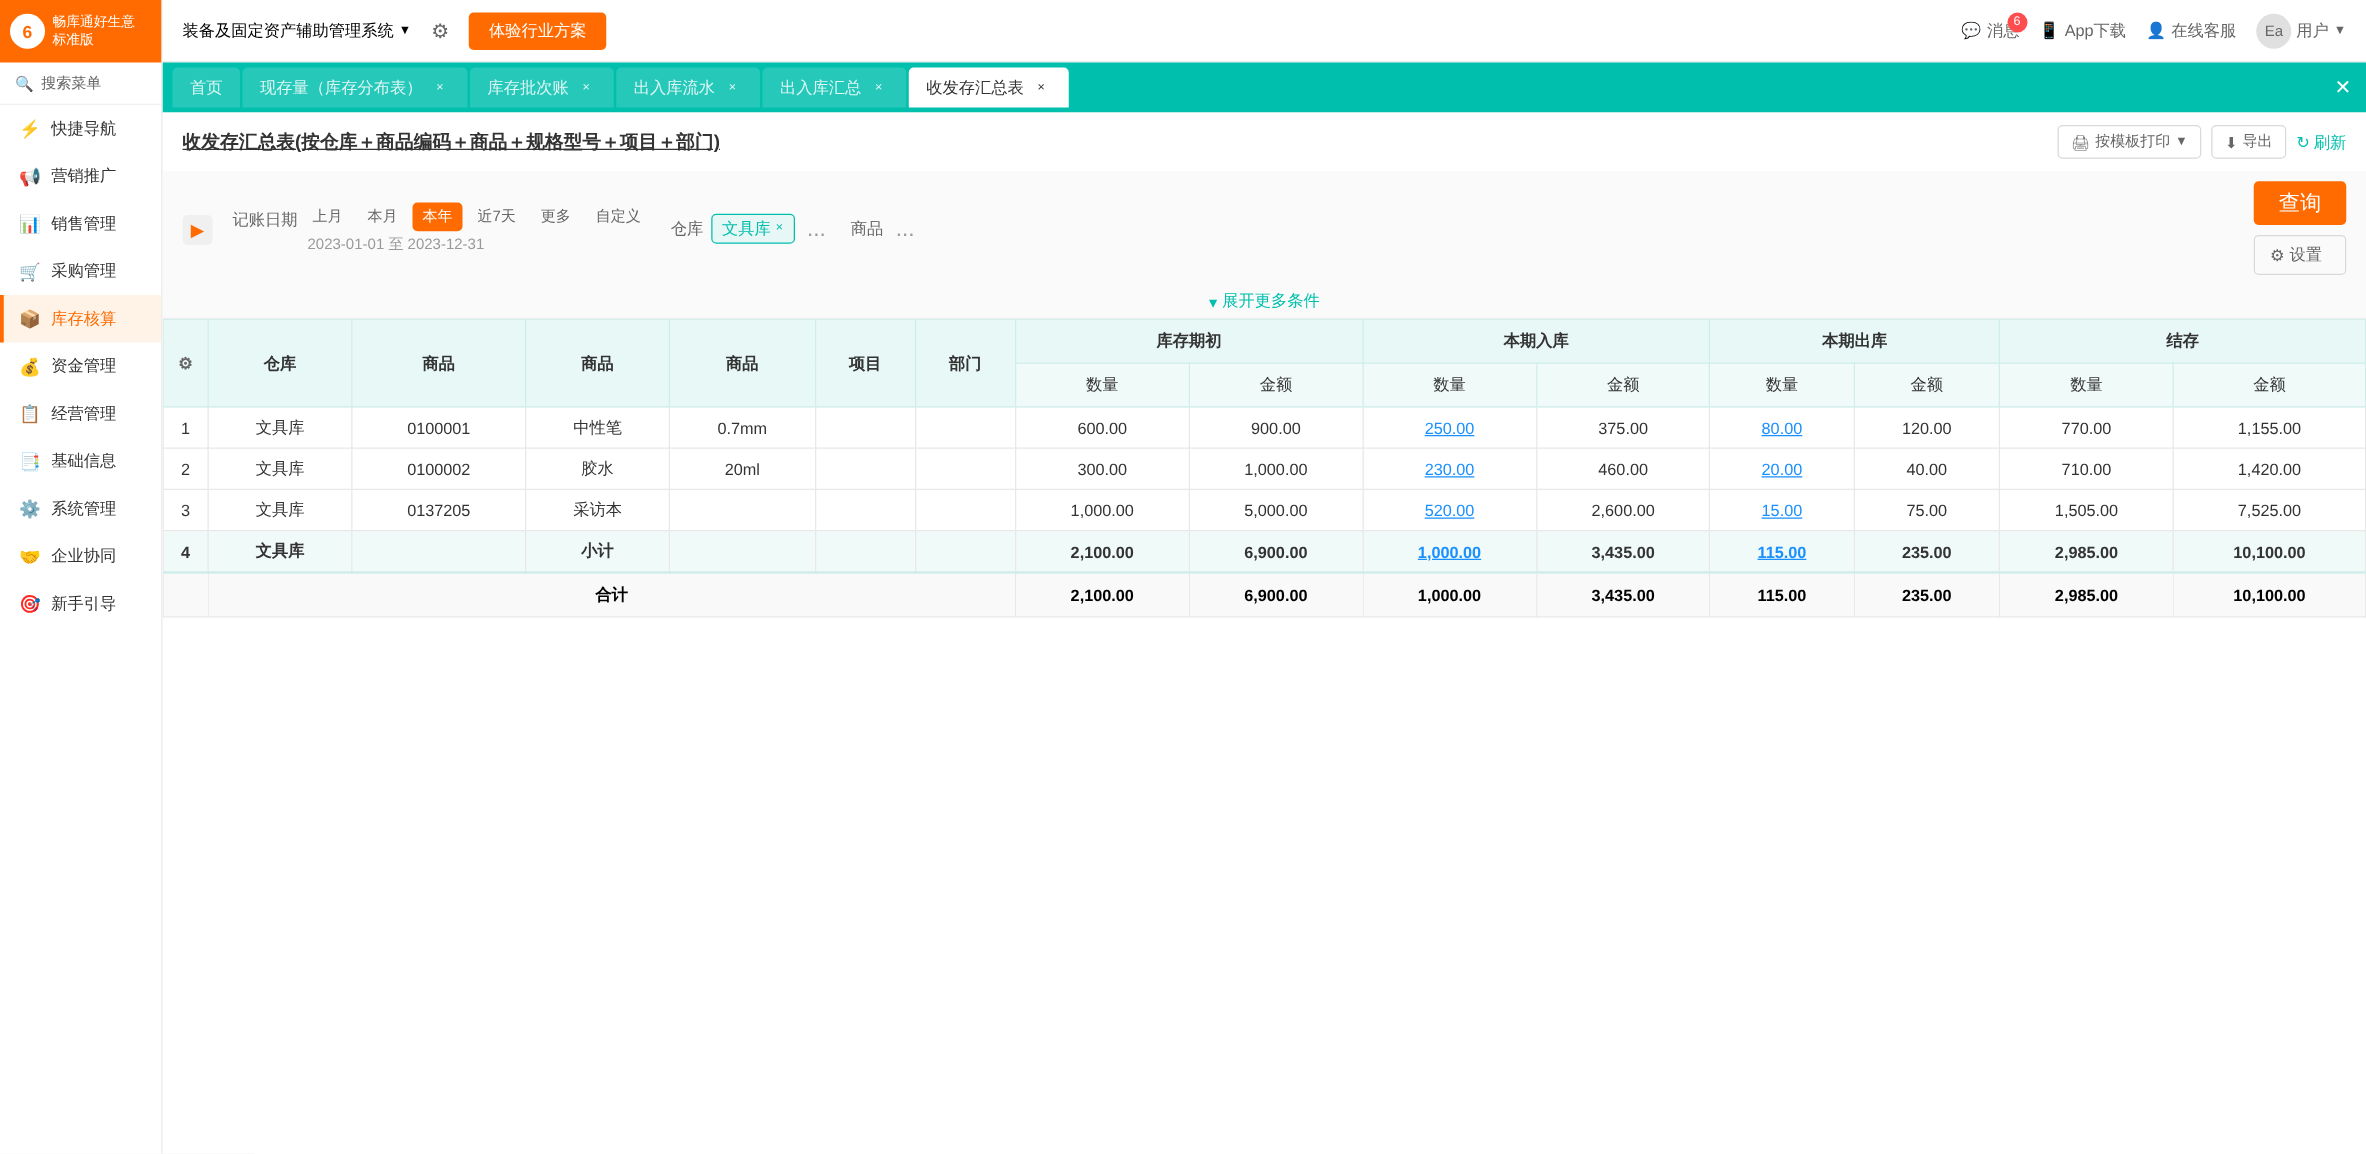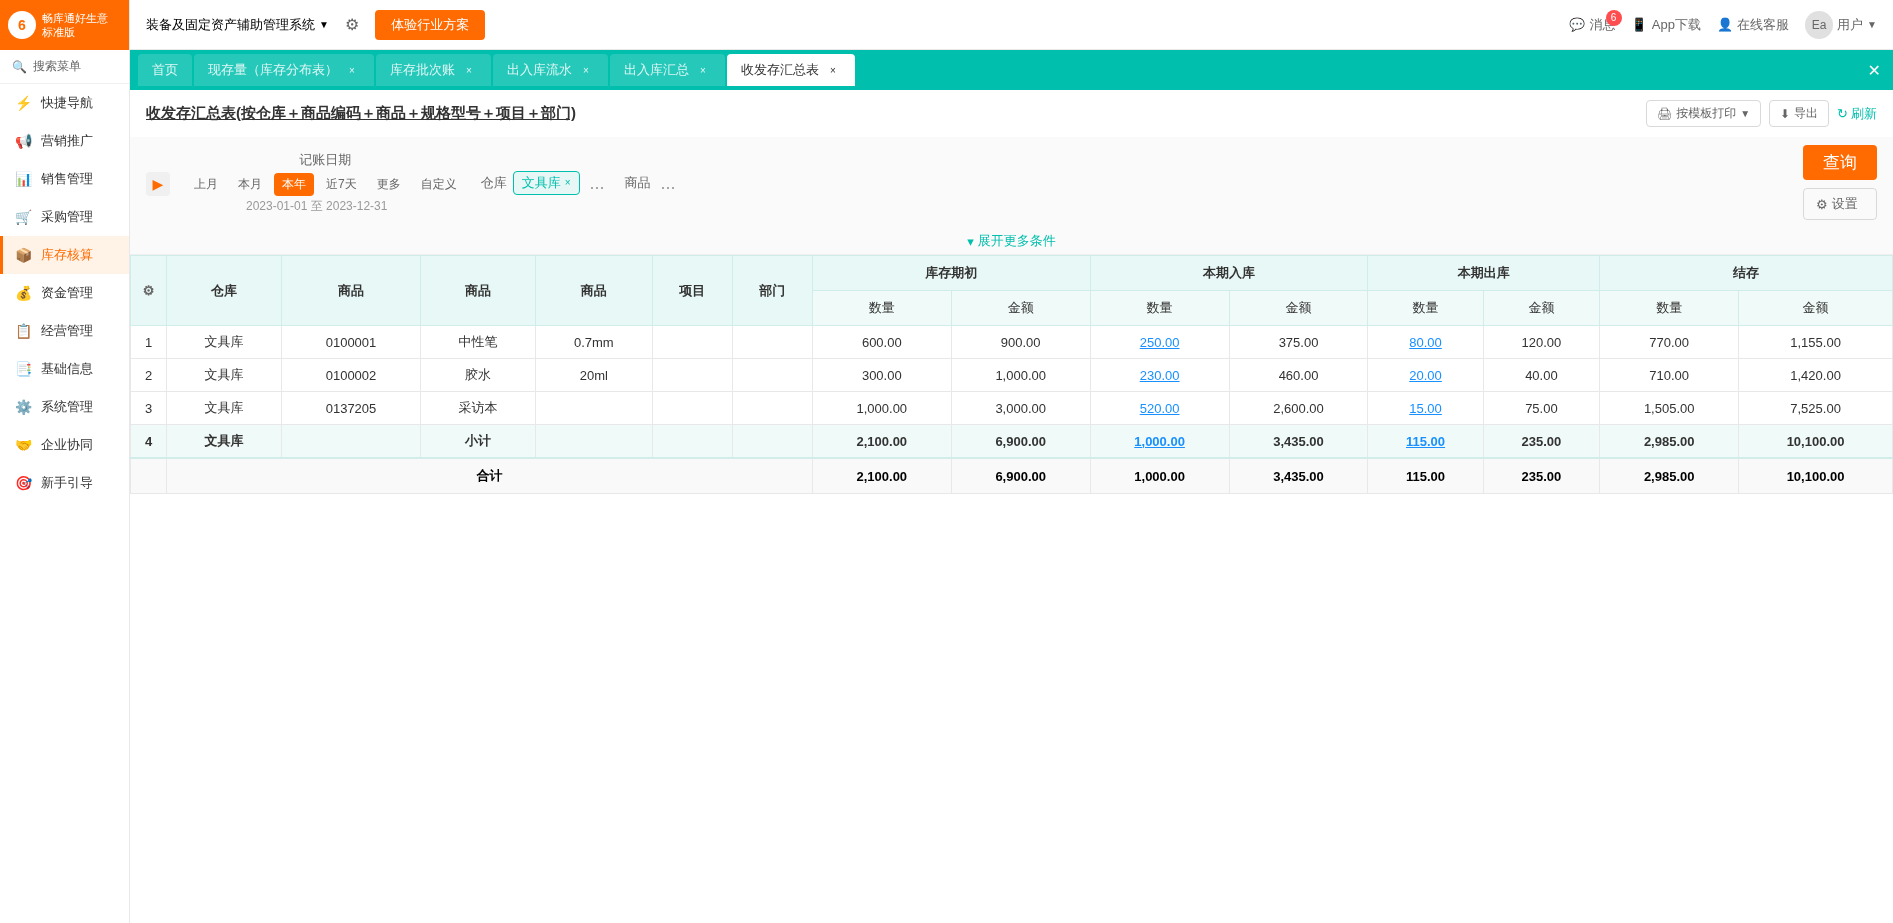--- a/index.html
+++ b/index.html
@@ -218,21 +218,21 @@
         </button>
       </div>
     </div>
 
     <div class="filter-section">
       <div class="filter-main">
 
         <button class="filter-toggle-btn">▶</button>
 
         <div style="display:flex; flex-direction:column; gap:2px;">
-          <div style="display:flex; align-items:center; gap:4px;flex-direction:column;">
+          <div style="display:flex; align-items:flex-end; gap:4px;">
             <span style="color:#666; font-size:13px; white-space:nowrap;">记账日期</span>
             <div class="date-options">
               <button class="date-opt">上月</button>
               <button class="date-opt">本月</button>
               <button class="date-opt active">本年</button>
               <button class="date-opt">近7天</button>
               <button class="date-opt">更多</button>
               <button class="date-opt">自定义</button>
             </div>
           </div>
@@ -339,21 +339,21 @@
 
           <tr>
             <td>3</td>
             <td>文具库</td>
             <td>0137205</td>
             <td>采访本</td>
             <td></td>
             <td></td>
             <td></td>
             <td>1,000.00</td>
-            <td>3,000.00</td>
+            <td>5,000.00</td>
             <td><span class="link-text">520.00</span></td>
             <td>2,600.00</td>
             <td><span class="link-text">15.00</span></td>
             <td>75.00</td>
             <td>1,505.00</td>
             <td>7,525.00</td>
           </tr>
 
           <tr class="subtotal">
             <td>4</td>

